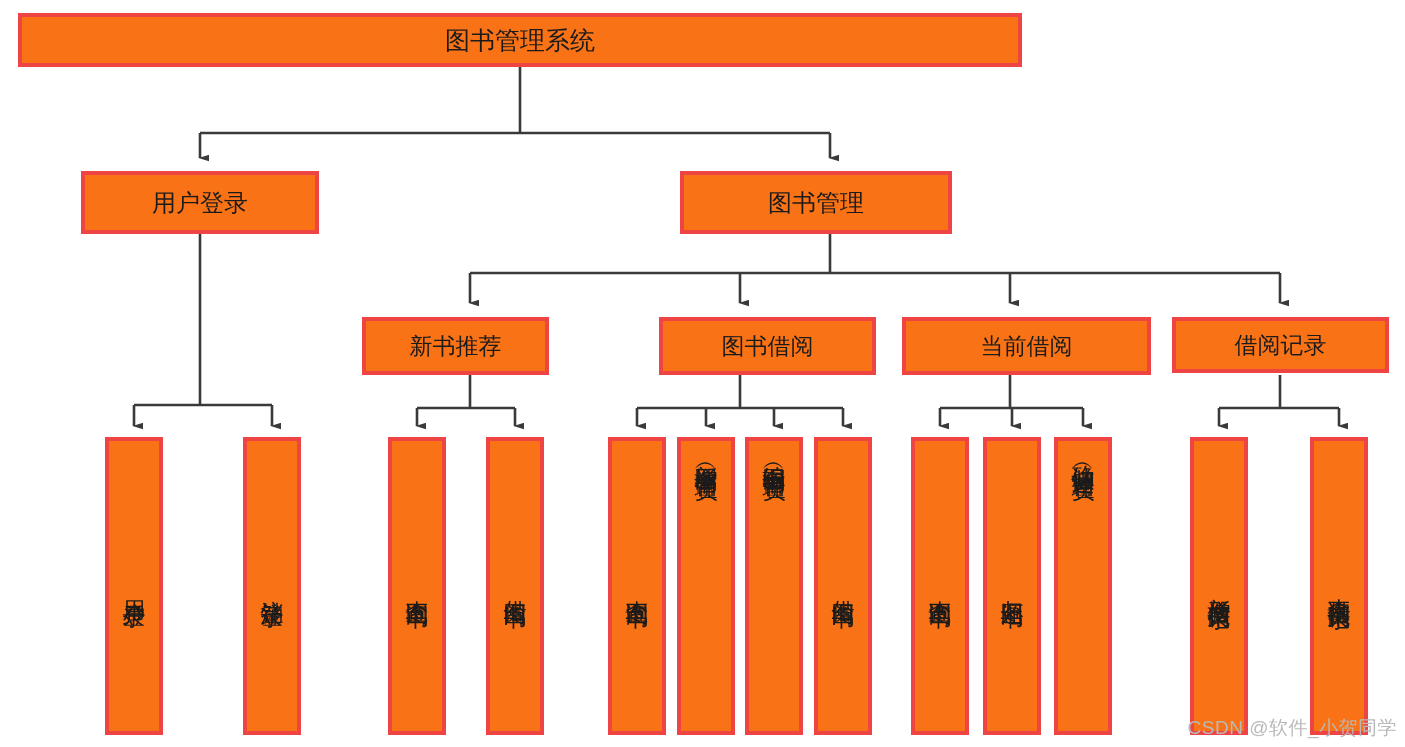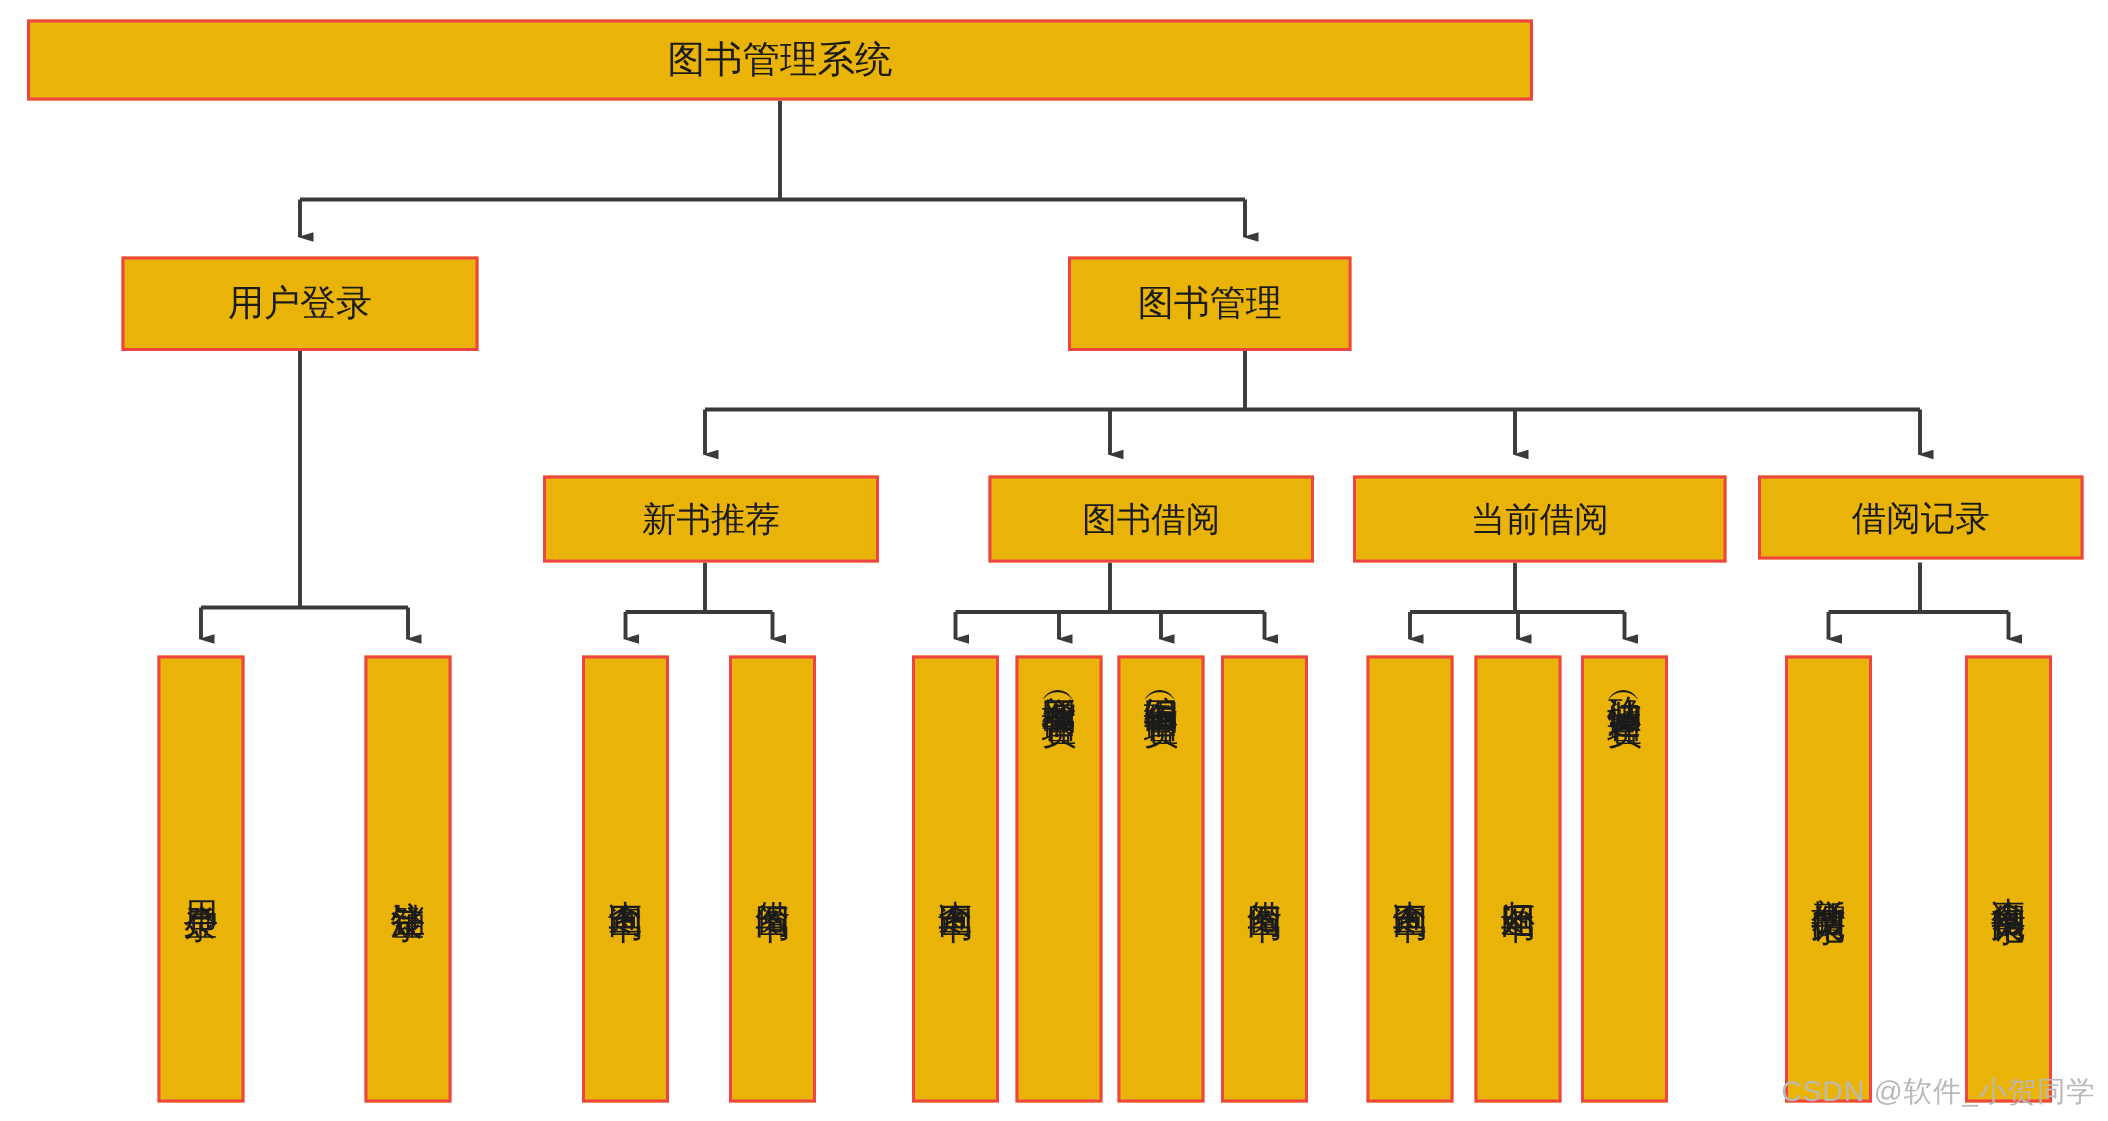--- a/index.html
+++ b/index.html
@@ -20,22 +20,22 @@
   #wires {
     position: absolute;
     left: 0;
     top: 0;
     width: 1405px;
     height: 747px;
   }
   .node {
     position: absolute;
     box-sizing: border-box;
-    background: #eab308;
-    border: 2px solid #ef4444;
+    background: #f97316;
+    border: 4px solid #ef4444;
     display: flex;
     align-items: center;
     justify-content: center;
     overflow: hidden;
   }
   .node-label {
     color: #1b1b1b;
     line-height: 1.08;
     white-space: pre;
     text-align: center;
@@ -123,25 +123,25 @@
     </g>
   </svg>
 
   <div class="node lvl0" id="node-root" style="left: 18px; top: 13px; width: 1004px; height: 54px;">
     <span class="node-label">图书管理系统</span>
   </div>
 
   <div class="node lvl1" id="node-l1-0" style="left: 81px; top: 171px; width: 238px; height: 63px;">
     <span class="node-label">用户登录</span>
   </div>
-  <div class="node lvl1" id="node-l1-1" style="left: 712px; top: 171px; width: 189px; height: 63px;">
+  <div class="node lvl1" id="node-l1-1" style="left: 680px; top: 171px; width: 272px; height: 63px;">
     <span class="node-label">图书管理</span>
   </div>
 
-  <div class="node lvl2" id="node-l2-0" style="left: 362px; top: 317px; width: 224px; height: 58px;">
+  <div class="node lvl2" id="node-l2-0" style="left: 362px; top: 317px; width: 187px; height: 58px;">
     <span class="node-label">新书推荐</span>
   </div>
   <div class="node lvl2" id="node-l2-1" style="left: 632px; top: 317px; width: 217px; height: 58px; margin-left: 27px;">
     <span class="node-label">图书借阅</span>
   </div>
   <div class="node lvl2" id="node-l2-2" style="left: 902px; top: 317px; width: 249px; height: 58px;">
     <span class="node-label">当前借阅</span>
   </div>
   <div class="node lvl2" id="node-l2-3" style="left: 1172px; top: 317px; width: 217px; height: 56px;">
     <span class="node-label">借阅记录</span>

